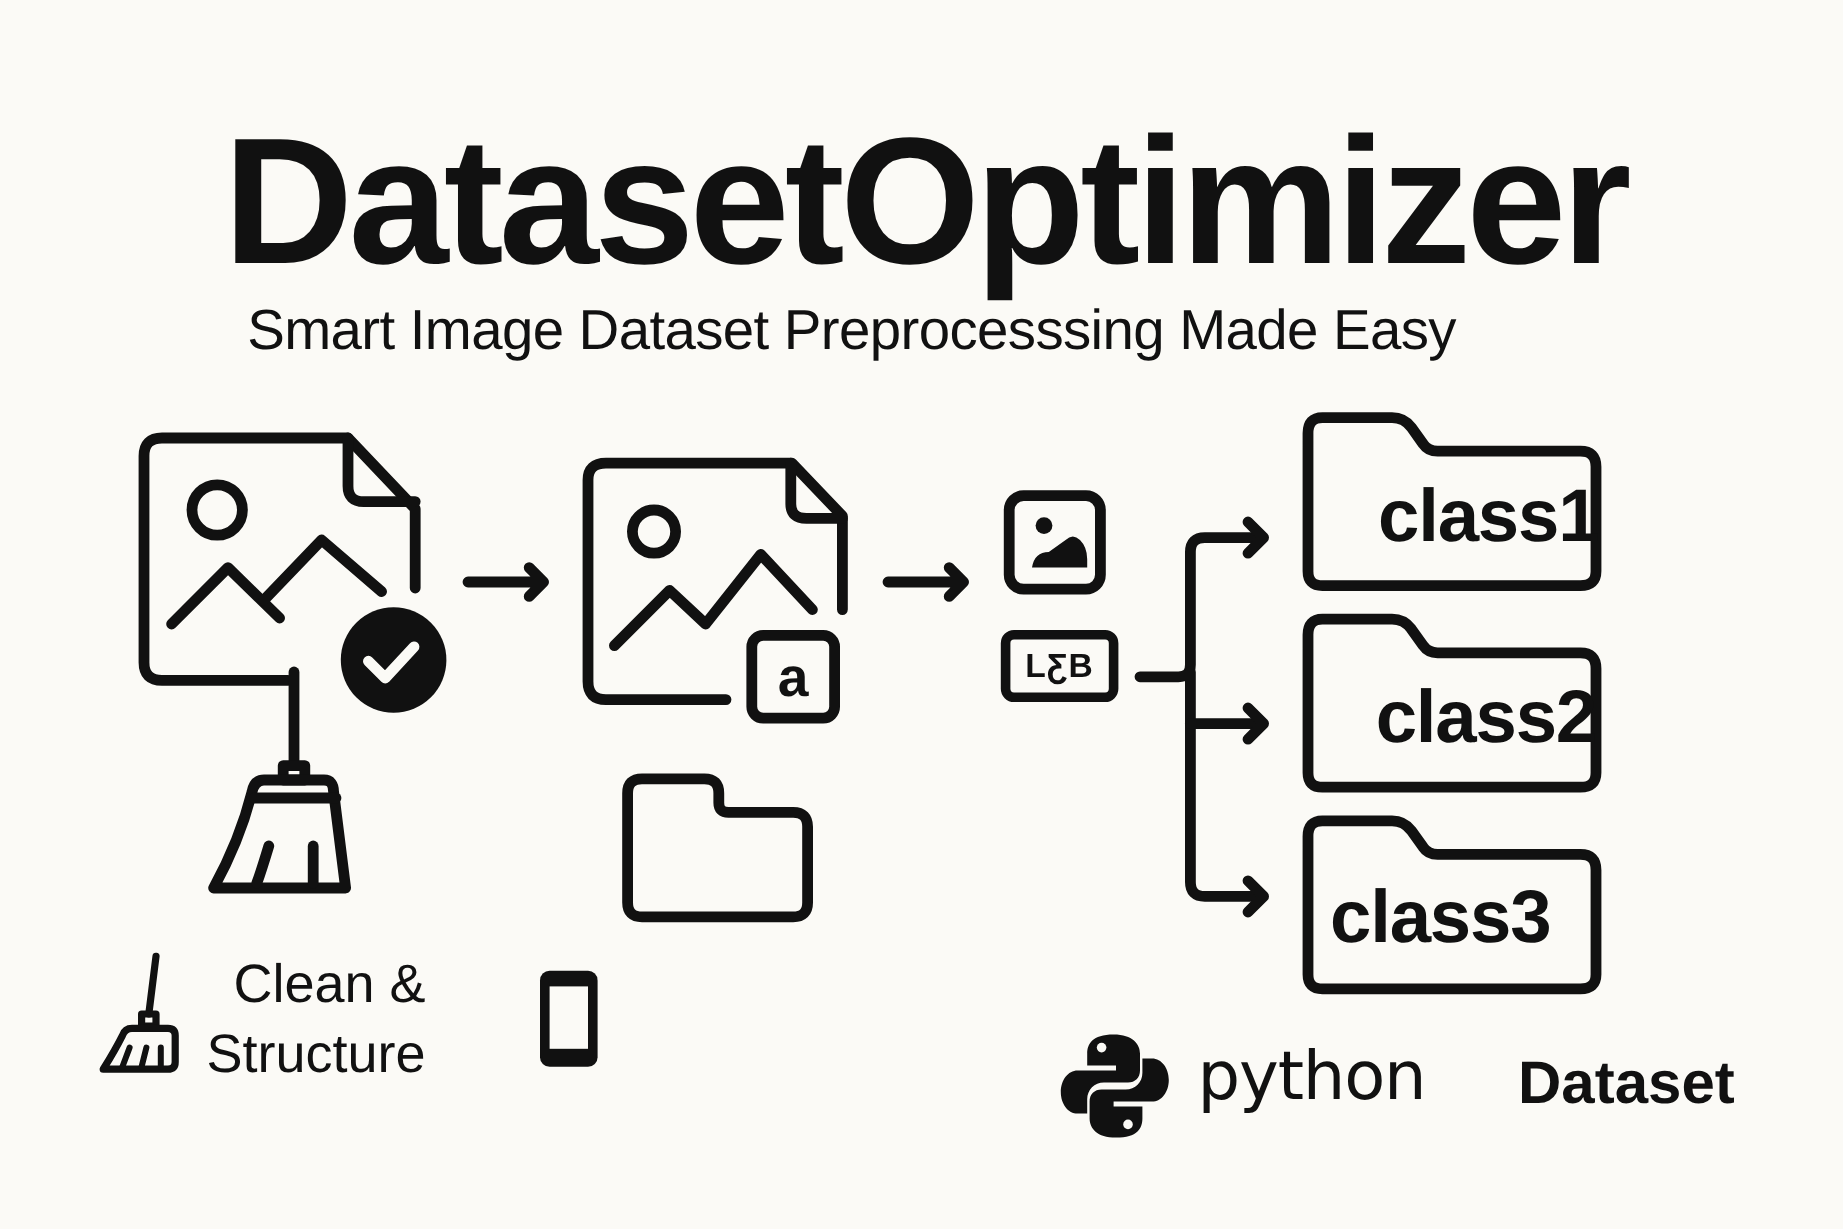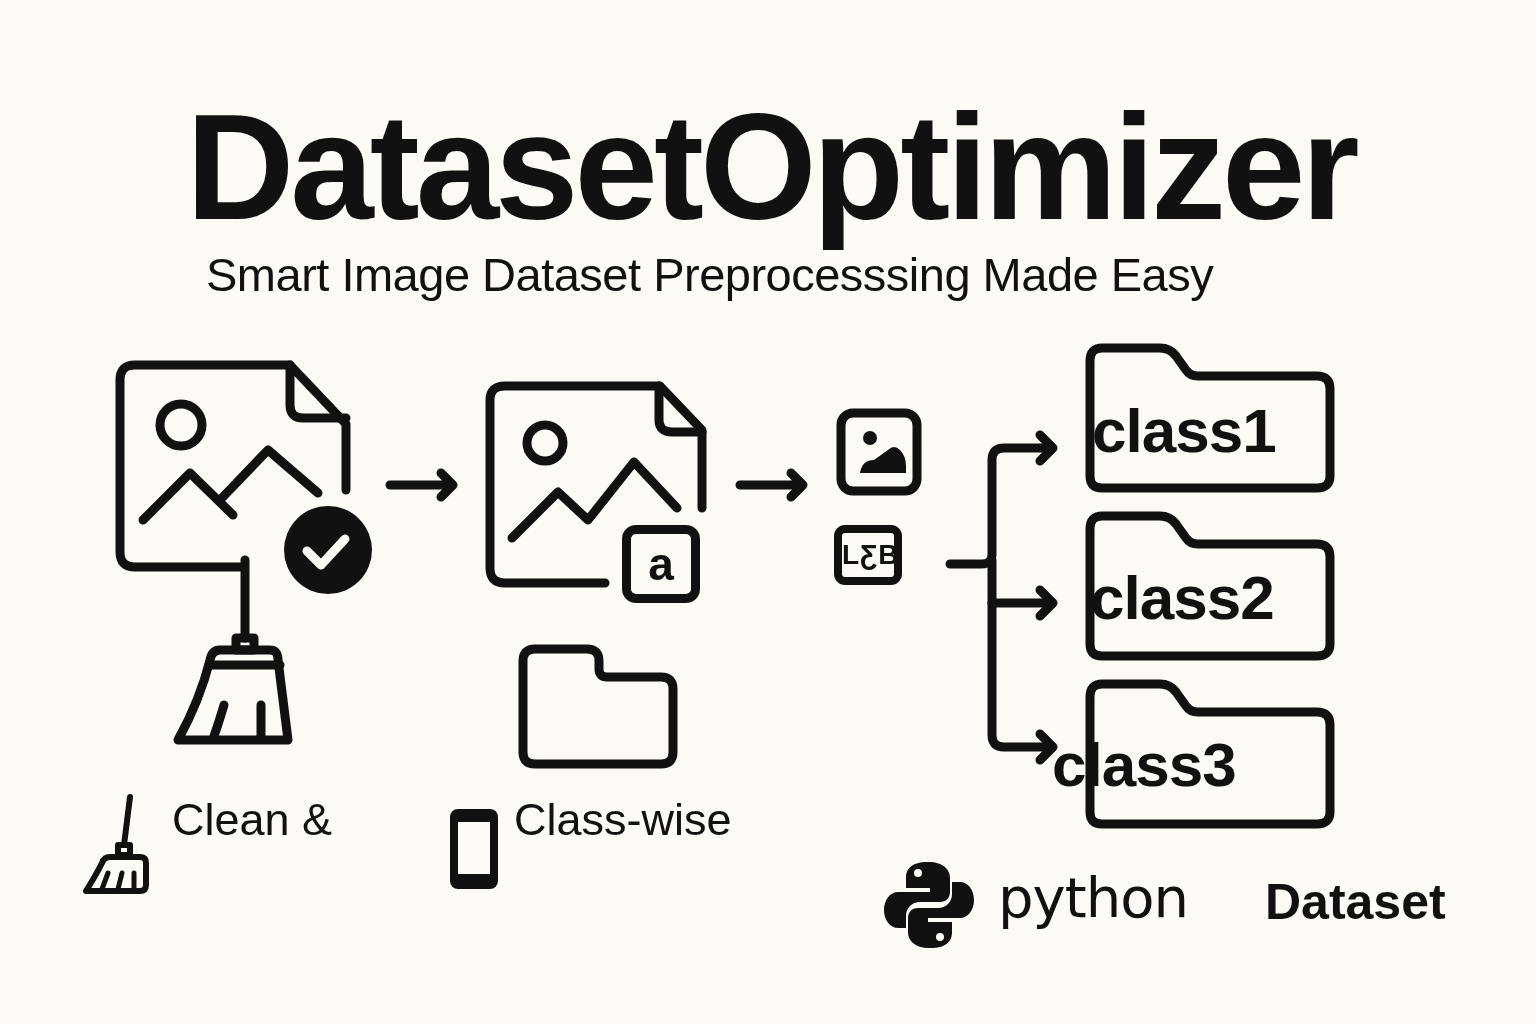--- a/index.html
+++ b/index.html
@@ -17,21 +17,21 @@
       line-height: 150px; white-space: nowrap; margin-left: 46px;
     }
     .subtitle {
       left: 158px; top: 247px;
       font-size: 47px; line-height: 56px; white-space: nowrap; letter-spacing: -0.5px; margin-left: 48px;
     }
     svg { position: absolute; overflow: visible; }
     .stroke { fill: none; stroke: #111; stroke-width: 9; stroke-linecap: round; stroke-linejoin: round; }
     .folder-label {
       position: absolute; font-size: 62px; font-weight: bold; letter-spacing: -1px;
-      text-align: left; width: 240px; line-height: 70px;
+      text-align: right; width: 240px; line-height: 70px;
     }
     .caption { position: absolute; font-size: 45px; line-height: 58px; white-space: nowrap; text-align: right; }
     .tech { position: absolute; white-space: nowrap; }
   </style>
 </head>
 <body>
 
 <div class="abs title">DatasetOptimizer</div>
 <div class="abs subtitle">Smart Image Dataset Preprocesssing Made Easy</div>
 
@@ -75,21 +75,21 @@
 
 <svg style="left:735px;top:470px;width:80px;height:30px">
   <path class="stroke" d="M5 15 H68 M56 3 L68 15 L56 27"></path>
 </svg>
 
 <svg style="left:836px;top:408px;width:86px;height:88px">
   <rect class="stroke" x="5" y="5" width="76" height="78" rx="12"></rect>
   <circle cx="34" cy="30" r="7" fill="#111"></circle>
   <path d="M24 65 Q26 52 38 52 L52 42 Q58 36 64 42 Q70 48 70 58 V65 Z" fill="#111"></path>
 </svg>
-<div style="position:absolute;left:834px;top:525px;width:68px;height:60px;border:8px solid #111;border-radius:11px;box-sizing:border-box;text-align:center;font-size:28px;font-weight:bold;line-height:44px;letter-spacing:1px">
+<div style="position:absolute;left:834px;top:525px;width:98px;height:60px;border:8px solid #111;border-radius:11px;box-sizing:border-box;text-align:center;font-size:28px;font-weight:bold;line-height:44px;letter-spacing:1px">
   <span>LƸB</span>
 </div>
 
 <svg style="left:0;top:0;width:1536px;height:1024px;pointer-events:none">
   <path class="stroke" d="M950 564 H982 Q992 564 992 554 V460 Q992 448 1004 448 H1050"></path>
   <path class="stroke" d="M1040 435 L1053 448 L1040 461"></path>
   <path class="stroke" d="M992 560 V735 Q992 747 1004 747 H1050"></path>
   <path class="stroke" d="M1040 734 L1053 747 L1040 760"></path>
   <path class="stroke" d="M992 603 H1050"></path>
   <path class="stroke" d="M1040 590 L1053 603 L1040 616"></path>
@@ -111,27 +111,27 @@
 <div class="folder-label" style="left:1052px;top:730px">class3</div>
 
 <svg style="left:78px;top:793px;width:80px;height:105px">
   <path fill="none" stroke="#111" stroke-width="6" stroke-linecap="round" stroke-linejoin="round" d="M52 4 L46 52"></path>
   <path fill="none" stroke="#111" stroke-width="6" stroke-linejoin="round" d="M40 52 H52 V62 H40 Z"></path>
   <path fill="none" stroke="#111" stroke-width="6" stroke-linecap="round" stroke-linejoin="round" d="M32 64 H62 Q68 64 68 70 V92 Q68 98 62 98 H8 Q18 82 24 70 Q26 64 32 64 Z"></path>
   <path fill="none" stroke="#111" stroke-width="5" stroke-linecap="round" d="M30 80 L24 96 M44 80 L40 96 M56 80 V96"></path>
 </svg>
 <div class="caption" style="left:172px;top:791px">
   <div>Clean &amp;</div>
+  <div>Structure</div>
 </div>
 
 <div style="position:absolute;left:450px;top:809px;width:48px;height:80px;background:#111;border-radius:8px">
   <div style="position:absolute;left:8px;top:13px;width:32px;height:52px;background:#fbfaf6"></div>
 </div>
 <div class="caption" style="left:514px;top:791px">
-  <div>Class-wise</div>
 </div>
 
 <svg style="left:884px;top:860px;width:90px;height:90px">
   <path fill="#111" d="M44 2 C26 2 22 10 22 18 V28 H46 V32 H14 C6 32 0 40 0 50 C0 60 6 68 14 68 H22 V56 C22 48 28 42 36 42 H56 C62 42 66 38 66 32 V18 C66 10 60 2 44 2 Z"></path>
   <circle cx="34" cy="13" r="4" fill="#fbfaf6"></circle>
   <path fill="#111" d="M46 88 C64 88 68 80 68 72 V62 H44 V58 H76 C84 58 90 50 90 40 C90 30 84 22 76 22 H68 V34 C68 42 62 48 54 48 H34 C28 48 24 52 24 58 V72 C24 80 30 88 46 88 Z"></path>
   <circle cx="56" cy="77" r="4" fill="#fbfaf6"></circle>
 </svg>
 <div class="tech" style="left:998px;top:858px;font-size:56px;line-height:80px;font-family:'DejaVu Sans', sans-serif;font-weight:normal;letter-spacing:-1px">python</div>
 <div class="tech" style="left:1265px;top:872px;font-size:50px;line-height:60px;font-weight:bold">Dataset</div>

